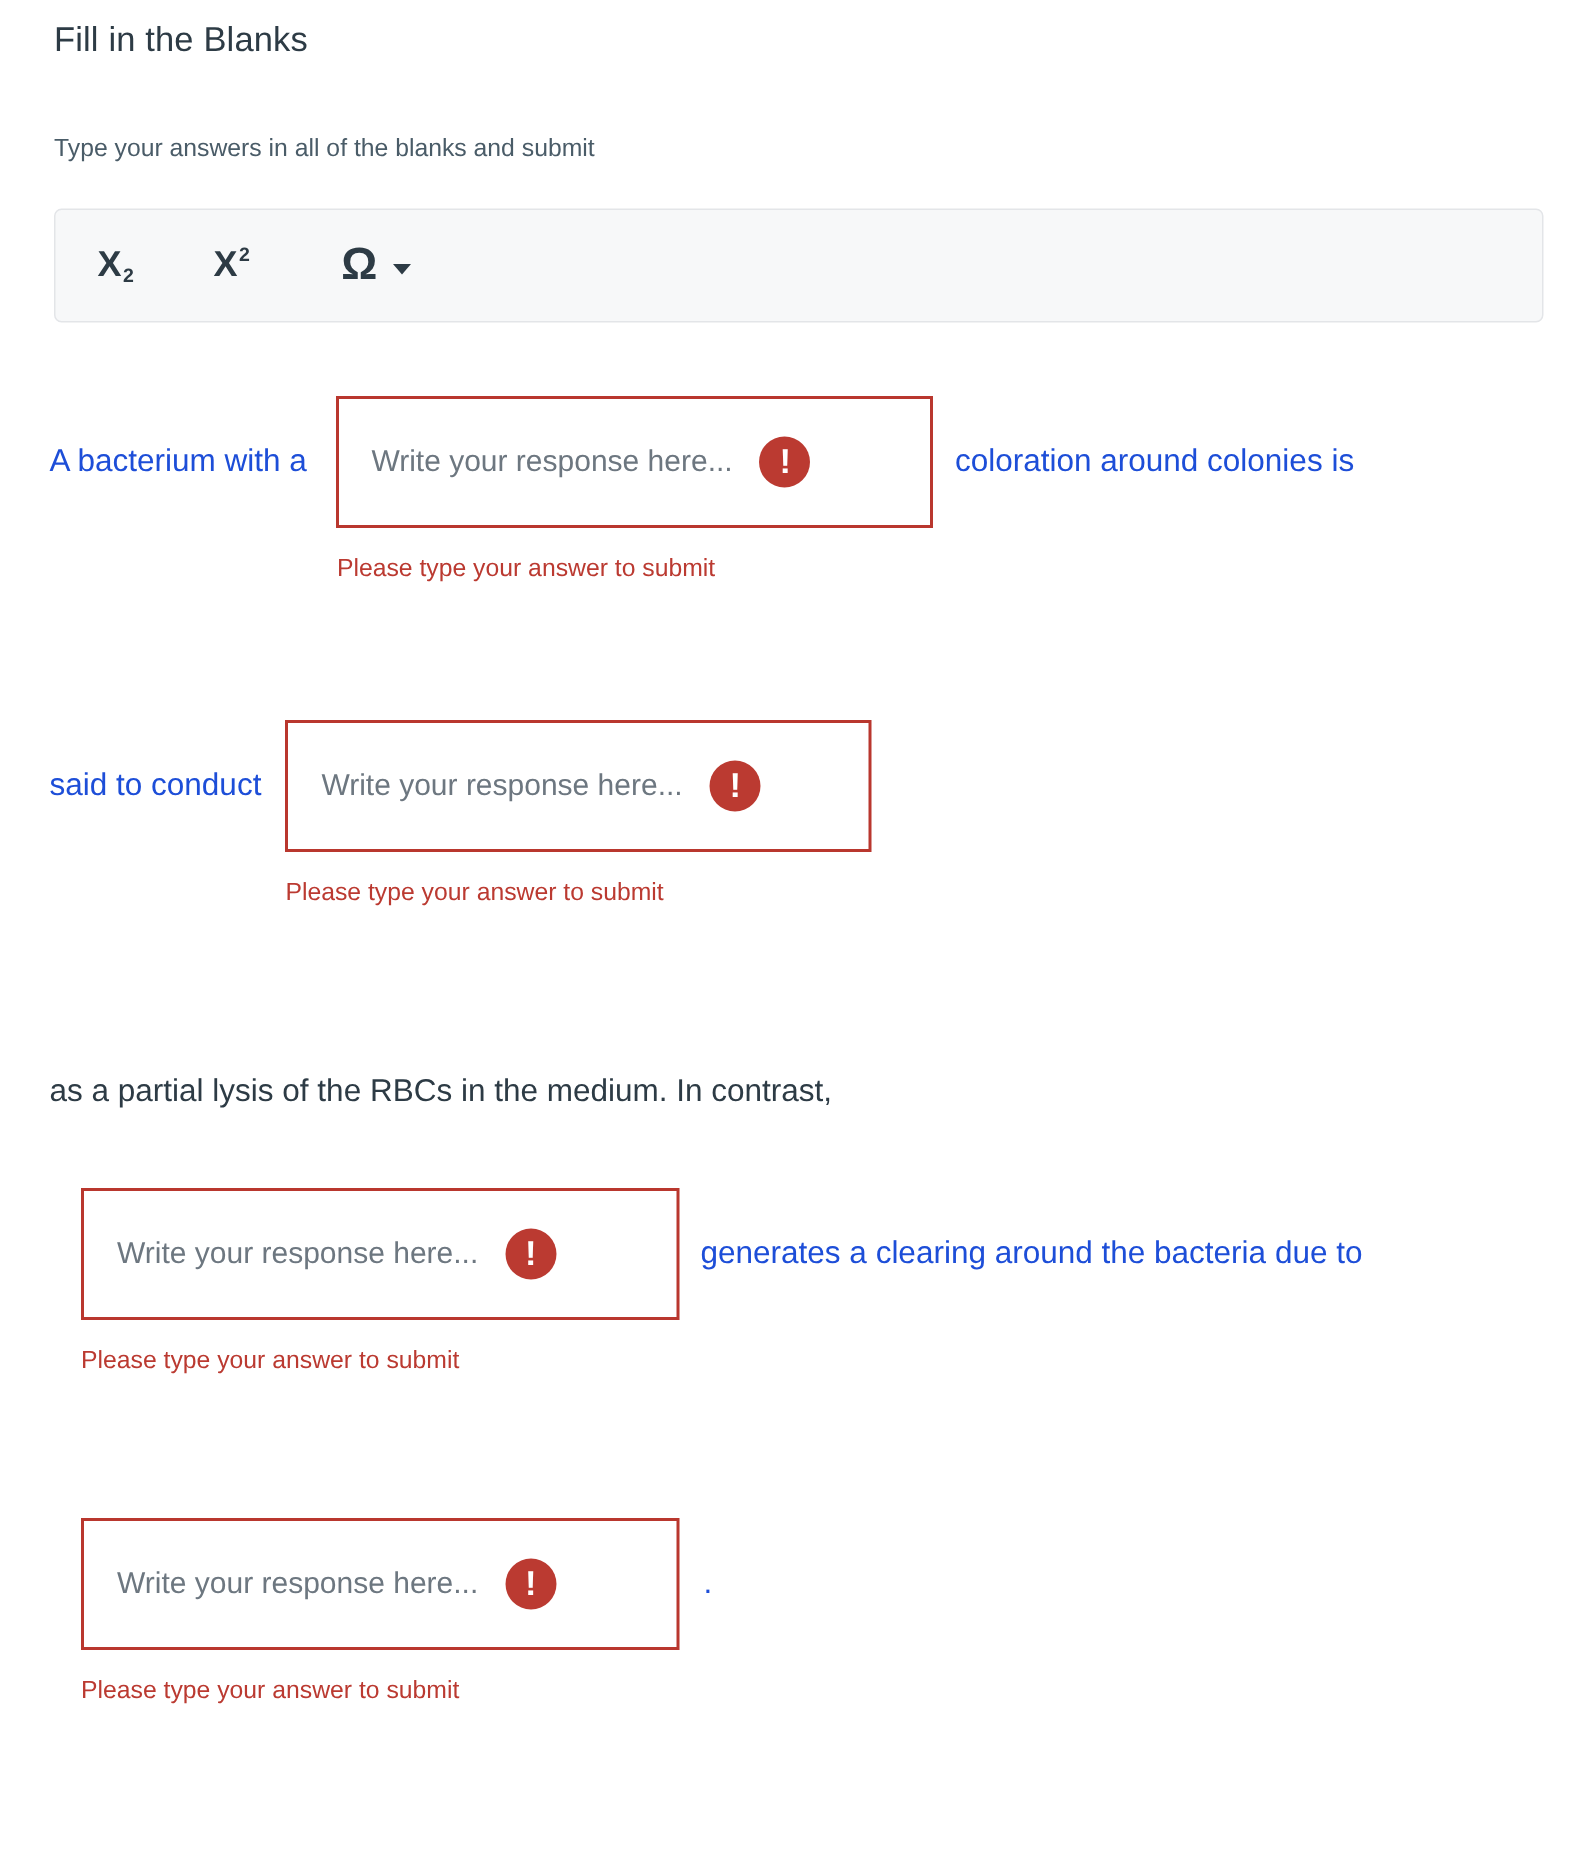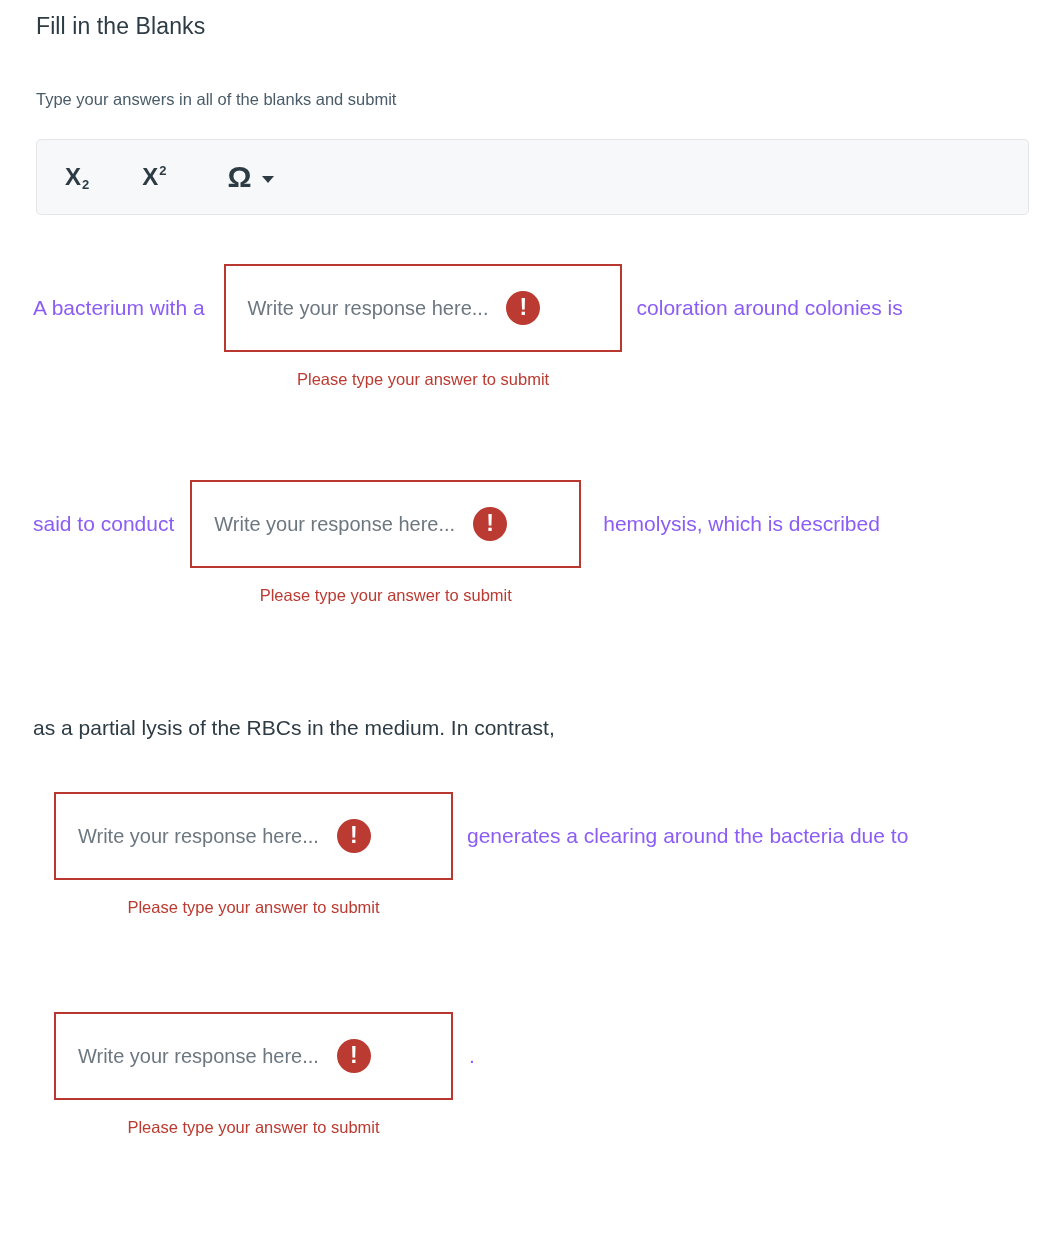--- a/index.html
+++ b/index.html
@@ -1,15 +1,15 @@
 <!DOCTYPE html>
 <html><head>
 <meta charset="utf-8">
 <style>
-  * { box-sizing: border-box; text-align: center; }
+  * { box-sizing: border-box; }
   html, body {
     margin: 0;
     padding: 0;
     background: #ffffff;
   }
   body {
     width: 1049px;
     min-height: 1233px;
     font-family: "Liberation Sans", sans-serif;
     color: #2d3b45;
@@ -116,21 +116,21 @@
     width: 1049px;
   }
 
   .q-line {
     display: flex;
     align-items: flex-start;
     flex-wrap: nowrap;
   }
   .q-text {
     font-size: 21px;
-    color: #8b5cf6;
+    color: #1d4ed8;
     line-height: 1.35;
     white-space: nowrap;
   }
 
   
   .blank-group {
     display: inline-flex;
     flex-direction: column;
   }
   .blank-box {
@@ -248,21 +248,20 @@
       <span class="q-text lead">said to conduct</span>
       <span class="blank-group">
         <span class="blank-box">
           <span class="blank-placeholder">Write your response here...</span>
           <span class="warn-icon">
               <span>!</span>
             </span>
         </span>
         <span class="blank-error">Please type your answer to submit</span>
       </span>
-      <span class="q-text trail">hemolysis, which is described</span>
     </div>
 
     <div class="standalone-line">as a partial lysis of the RBCs in the medium. In contrast,</div>
 
     <div class="q-line row3">
       <span class="blank-group">
         <span class="blank-box">
           <span class="blank-placeholder">Write your response here...</span>
           <span class="warn-icon">
               <span>!</span>

